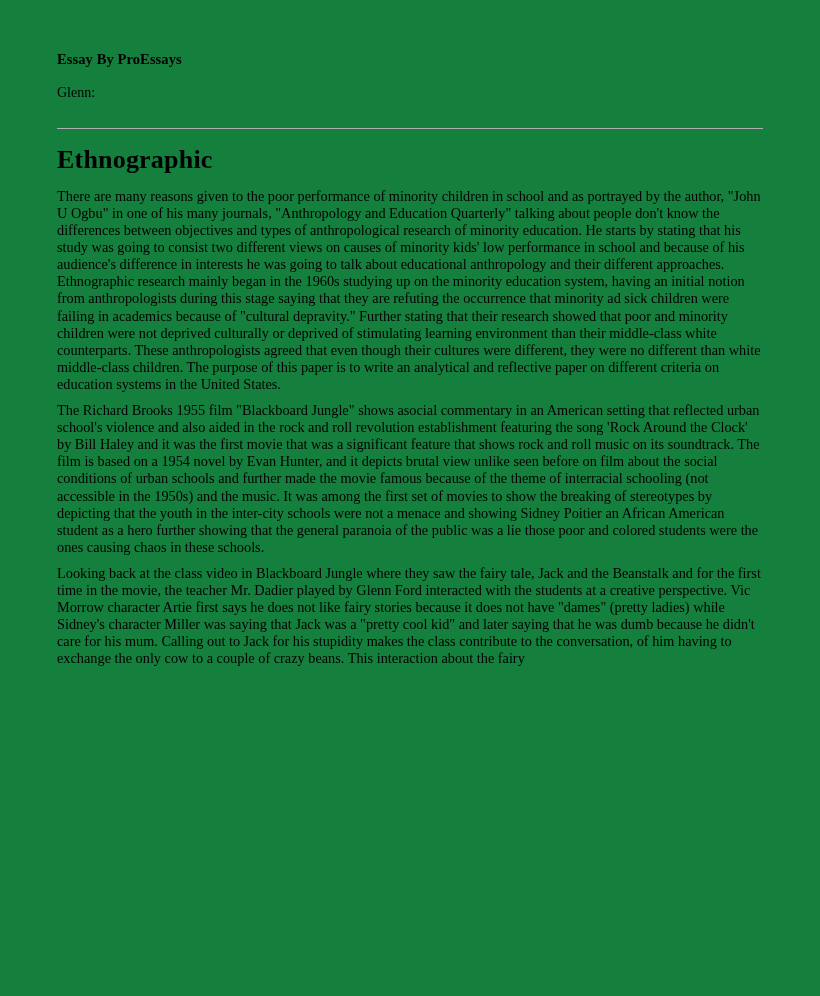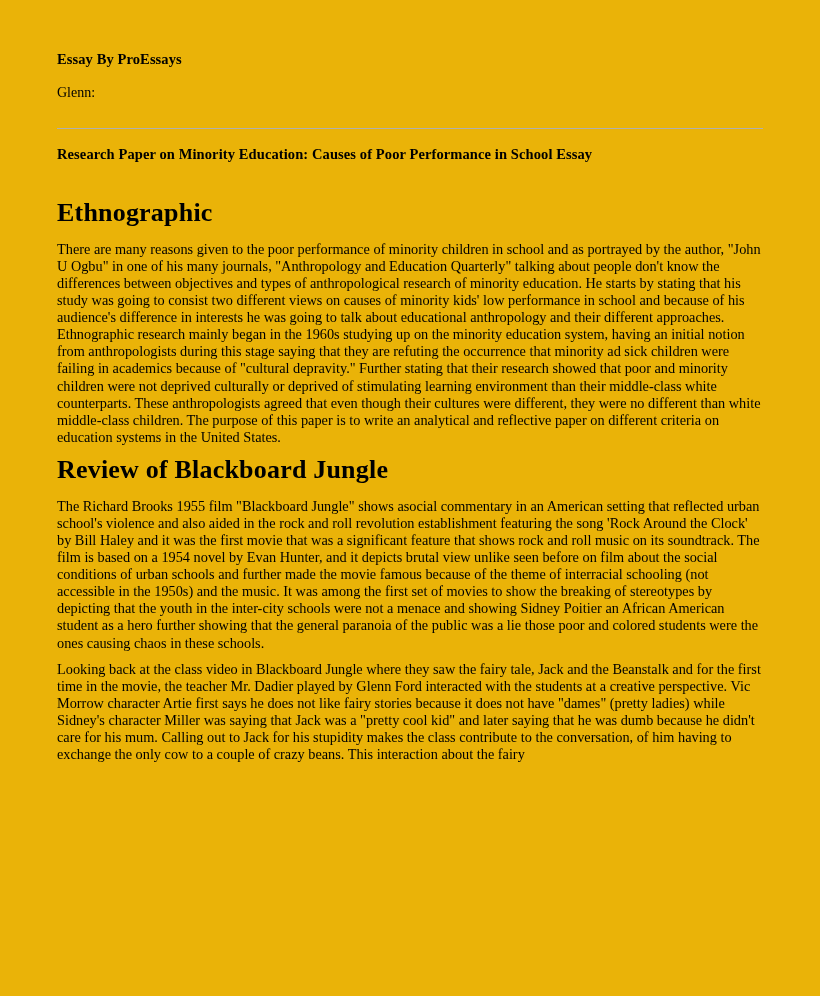--- a/index.html
+++ b/index.html
@@ -13,21 +13,21 @@
     overflow: hidden;
     font-family: "Liberation Serif", "DejaVu Serif", serif;
     color: #000000;
     -webkit-font-smoothing: antialiased;
   }
   .page {
     box-sizing: border-box;
     width: 820px;
     height: 996px;
     padding: 50px 57px 0 57px;
-    background: #eab308;
+    background: #15803d;
   }
   .site-name {
     font-size: 14.5px;
     font-weight: bold;
     line-height: 1.25;
     margin: 0 0 16px 0;
     letter-spacing: 0.1px;
   }
   .source-block {
     font-size: 14px;
@@ -84,29 +84,27 @@
 <div class="page">
 
   <div class="site-name">Essay By ProEssays</div>
 
   <div class="source-block">
     <span class="source-label">Glenn:</span>
   </div>
 
   <hr class="rule">
 
-  <div class="doc-title">Research Paper on Minority Education: Causes of Poor Performance in School Essay</div>
 
   <section class="doc-section">
     <h2 class="section-heading">Ethnographic</h2>
     <p class="body-text">There are many reasons given to the poor performance of minority children in school and as portrayed by the author, "John U Ogbu" in one of his many journals, "Anthropology and Education Quarterly" talking about people don't know the differences between objectives and types of anthropological research of minority education. He starts by stating that his study was going to consist two different views on causes of minority kids' low performance in school and because of his audience's difference in interests he was going to talk about educational anthropology and their different approaches. Ethnographic research mainly began in the 1960s studying up on the minority education system, having an initial notion from anthropologists during this stage saying that they are refuting the occurrence that minority ad sick children were failing in academics because of "cultural depravity." Further stating that their research showed that poor and minority children were not deprived culturally or deprived of stimulating learning environment than their middle-class white counterparts. These anthropologists agreed that even though their cultures were different, they were no different than white middle-class children. The purpose of this paper is to write an analytical and reflective paper on different criteria on education systems in the United States.</p>
   </section>
 
   <section class="doc-section">
-    <h2 class="section-heading tight">Review of Blackboard Jungle</h2>
     <p class="body-text">The Richard Brooks 1955 film "Blackboard Jungle" shows asocial commentary in an American setting that reflected urban school's violence and also aided in the rock and roll revolution establishment featuring the song 'Rock Around the Clock' by Bill Haley and it was the first movie that was a significant feature that shows rock and roll music on its soundtrack. The film is based on a 1954 novel by Evan Hunter, and it depicts brutal view unlike seen before on film about the social conditions of urban schools and further made the movie famous because of the theme of interracial schooling (not accessible in the 1950s) and the music. It was among the first set of movies to show the breaking of stereotypes by depicting that the youth in the inter-city schools were not a menace and showing Sidney Poitier an African American student as a hero further showing that the general paranoia of the public was a lie those poor and colored students were the ones causing chaos in these schools.</p>
   </section>
 
   <section class="doc-section">
     <p class="body-text">Looking back at the class video in Blackboard Jungle where they saw the fairy tale, Jack and the Beanstalk and for the first time in the movie, the teacher Mr. Dadier played by Glenn Ford interacted with the students at a creative perspective. Vic Morrow character Artie first says he does not like fairy stories because it does not have "dames" (pretty ladies) while Sidney's character Miller was saying that Jack was a "pretty cool kid" and later saying that he was dumb because he didn't care for his mum. Calling out to Jack for his stupidity makes the class contribute to the conversation, of him having to exchange the only cow to a couple of crazy beans. This interaction about the fairy</p>
   </section>
 
 </div>
 
 </body></html>

